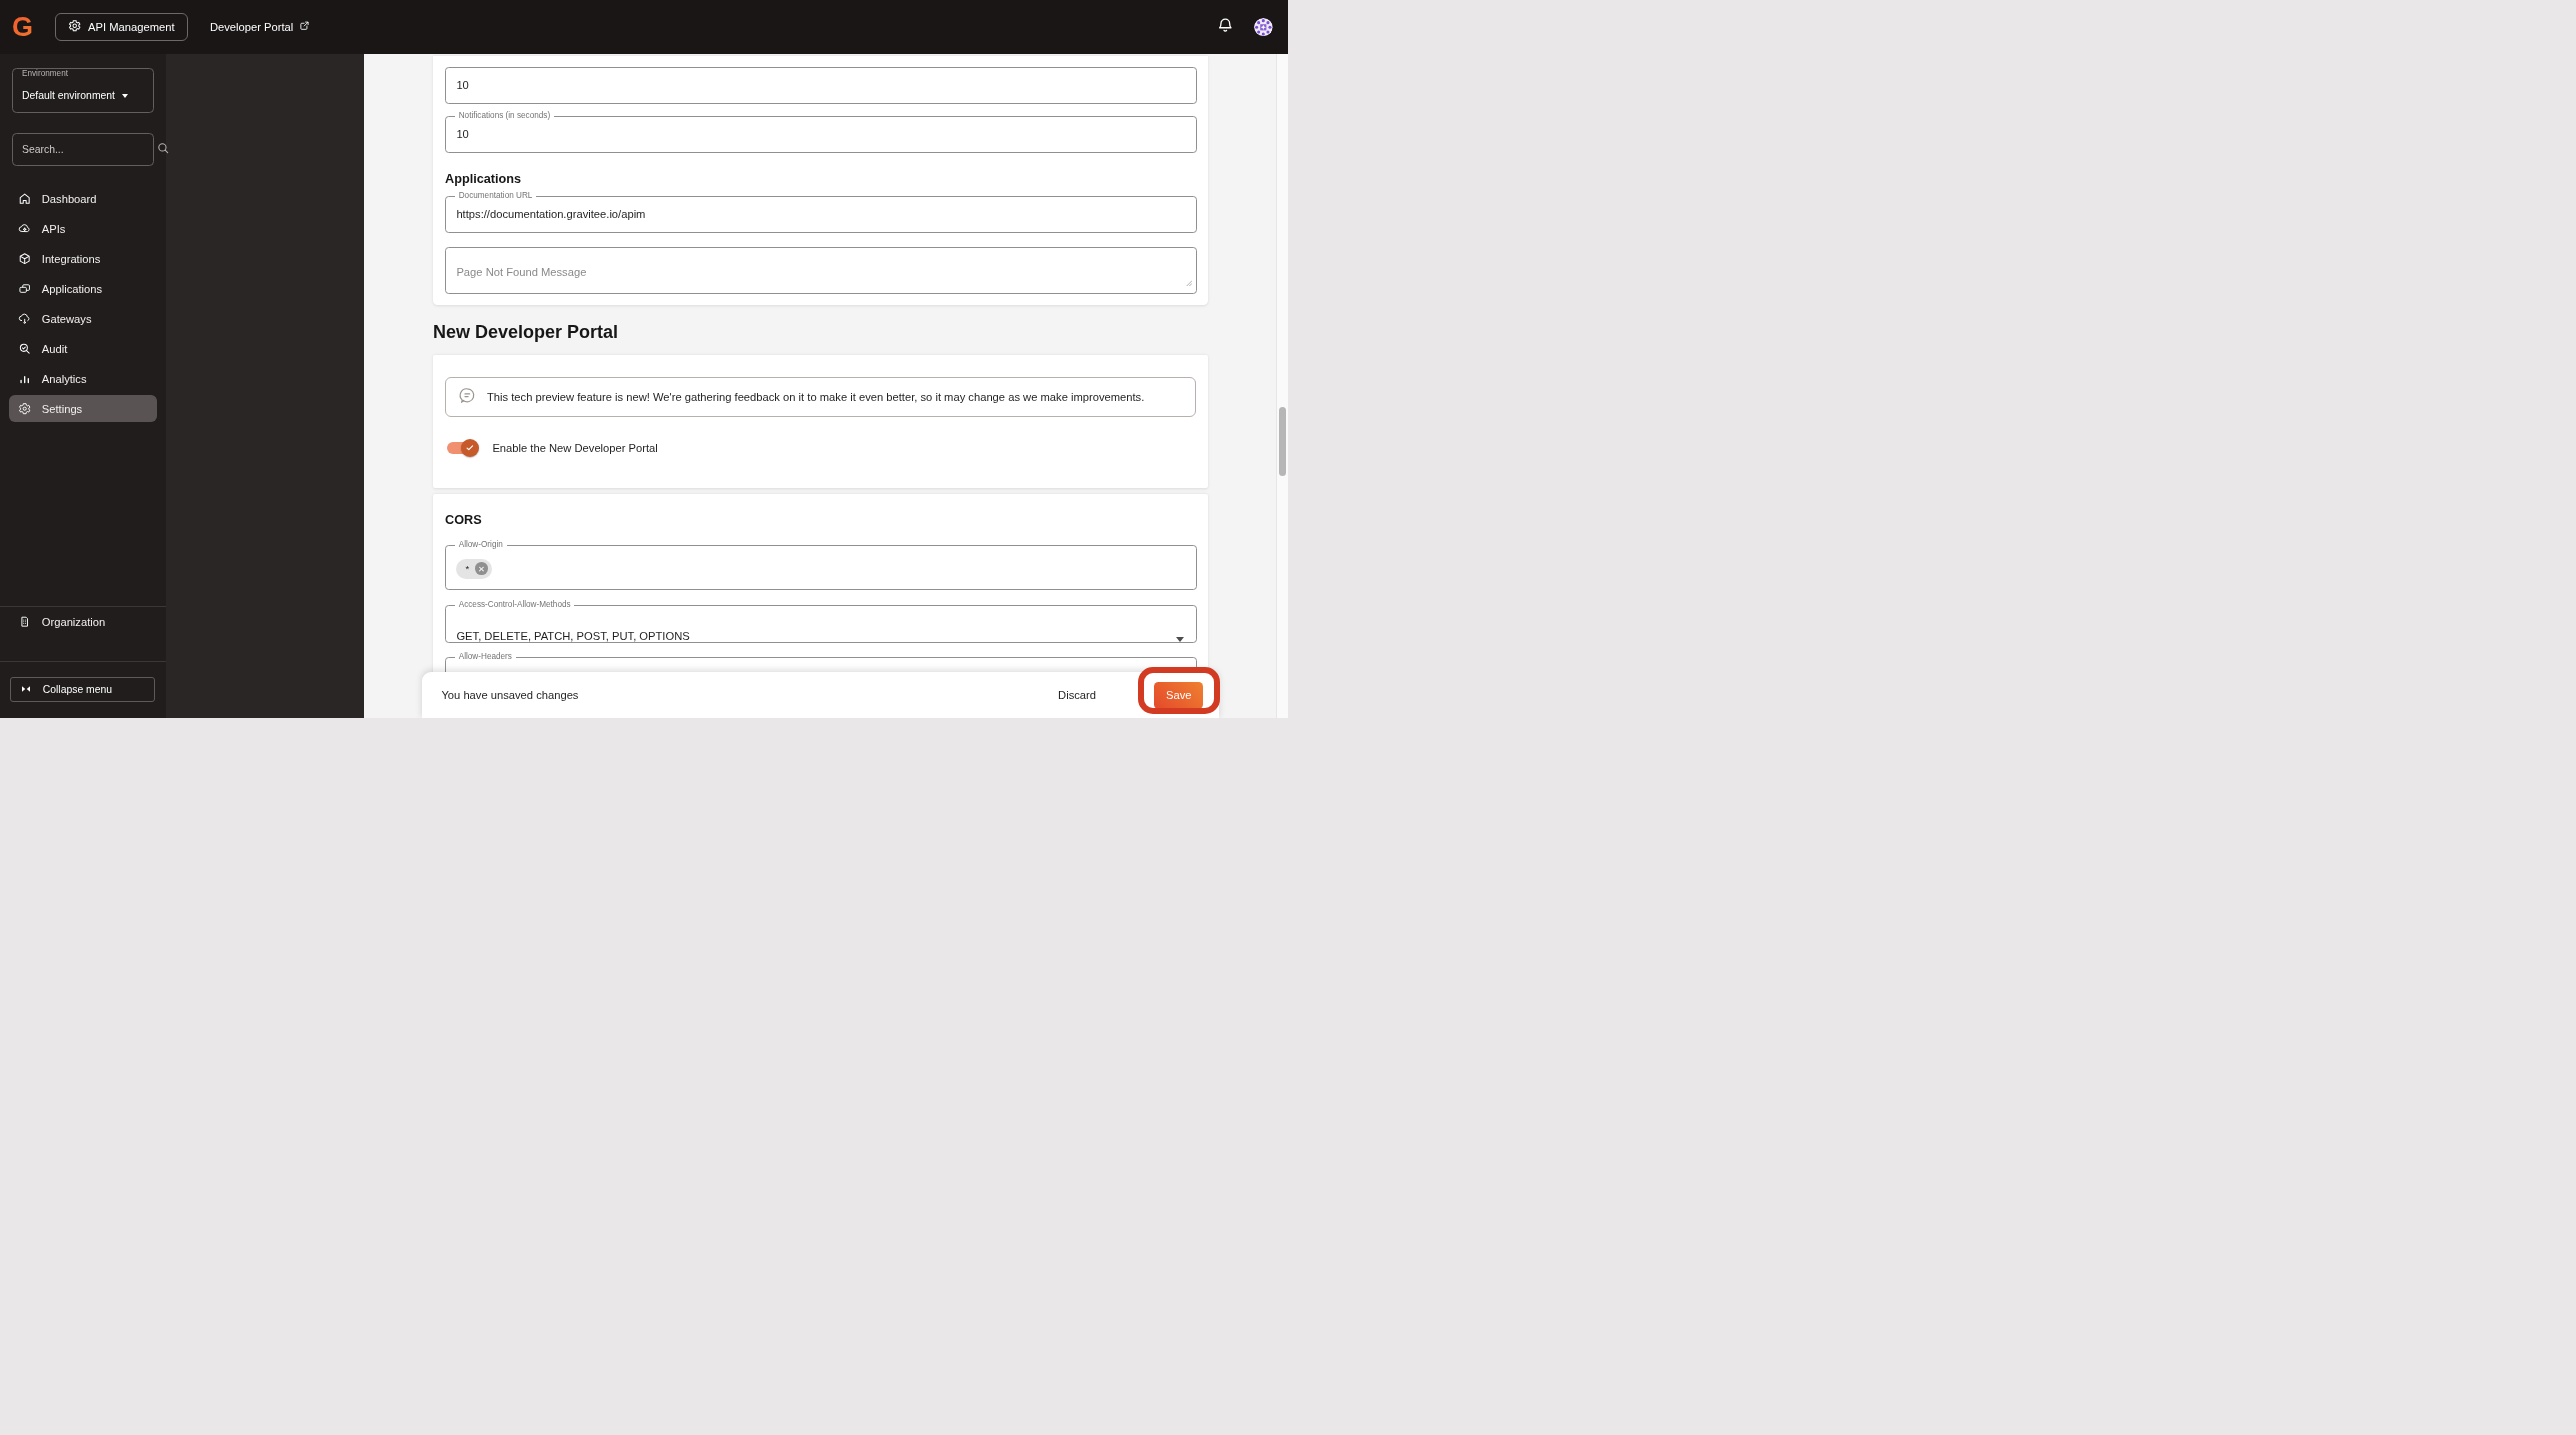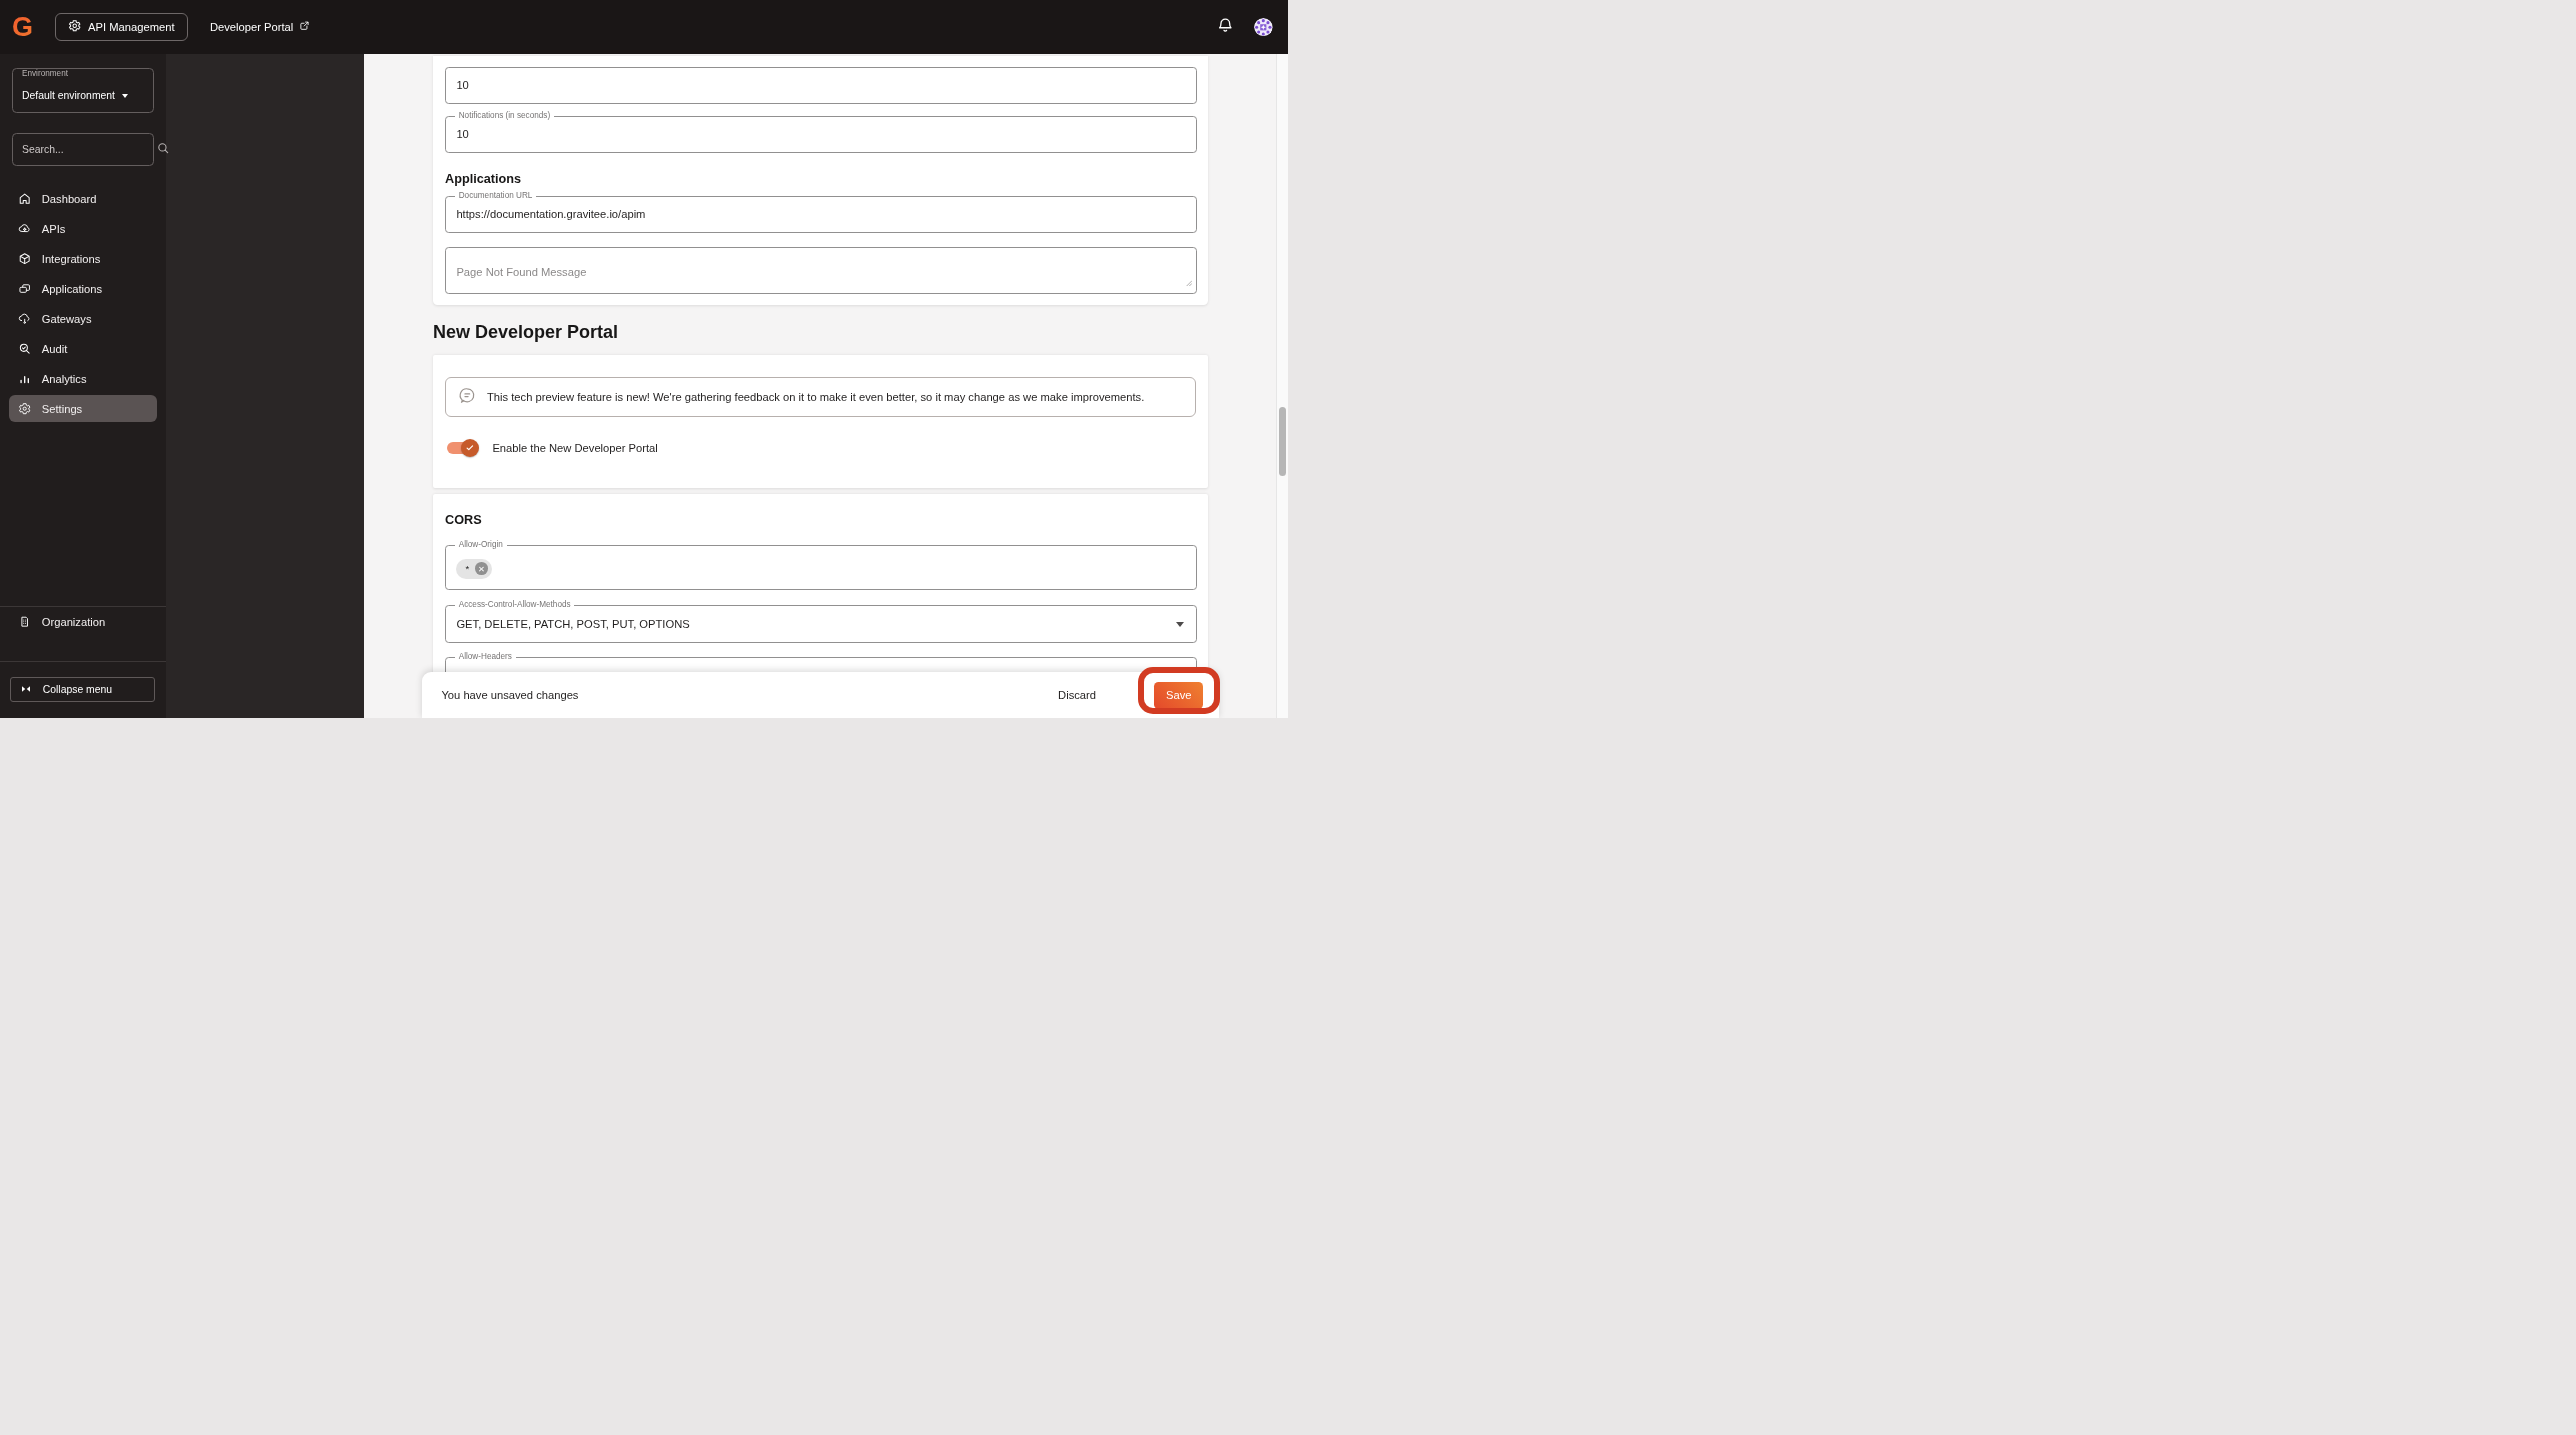--- a/index.html
+++ b/index.html
@@ -305,21 +305,21 @@
       <div class="mat-field" style="top:51px; height:45px;">
         <span class="mat-label">Allow-Origin</span>
         <div style="padding:12.7px 10.4px;">
           <span class="chip">
             <span>*</span>
             <span class="chip-x">✕</span>
           </span>
         </div>
       </div>
 
-      <div class="mat-field mat-select" style="top:111px; height:38px;">
+      <div class="mat-field mat-select" style="top:111px; height:38px;align-items:flex-end;">
         <span class="mat-label">Access-Control-Allow-Methods</span>
         <span>GET, DELETE, PATCH, POST, PUT, OPTIONS</span>
         <span class="sel-caret"></span>
       </div>
 
       <div class="mat-field" style="top:163px; height:104px;">
         <span class="mat-label">Allow-Headers</span>
         <div class="partial-chips" style="left:21.6px; top:20px;">
             <span class="partial-chip" style="width: 98px;"></span>
             <span class="partial-chip" style="width: 65px;"></span>

